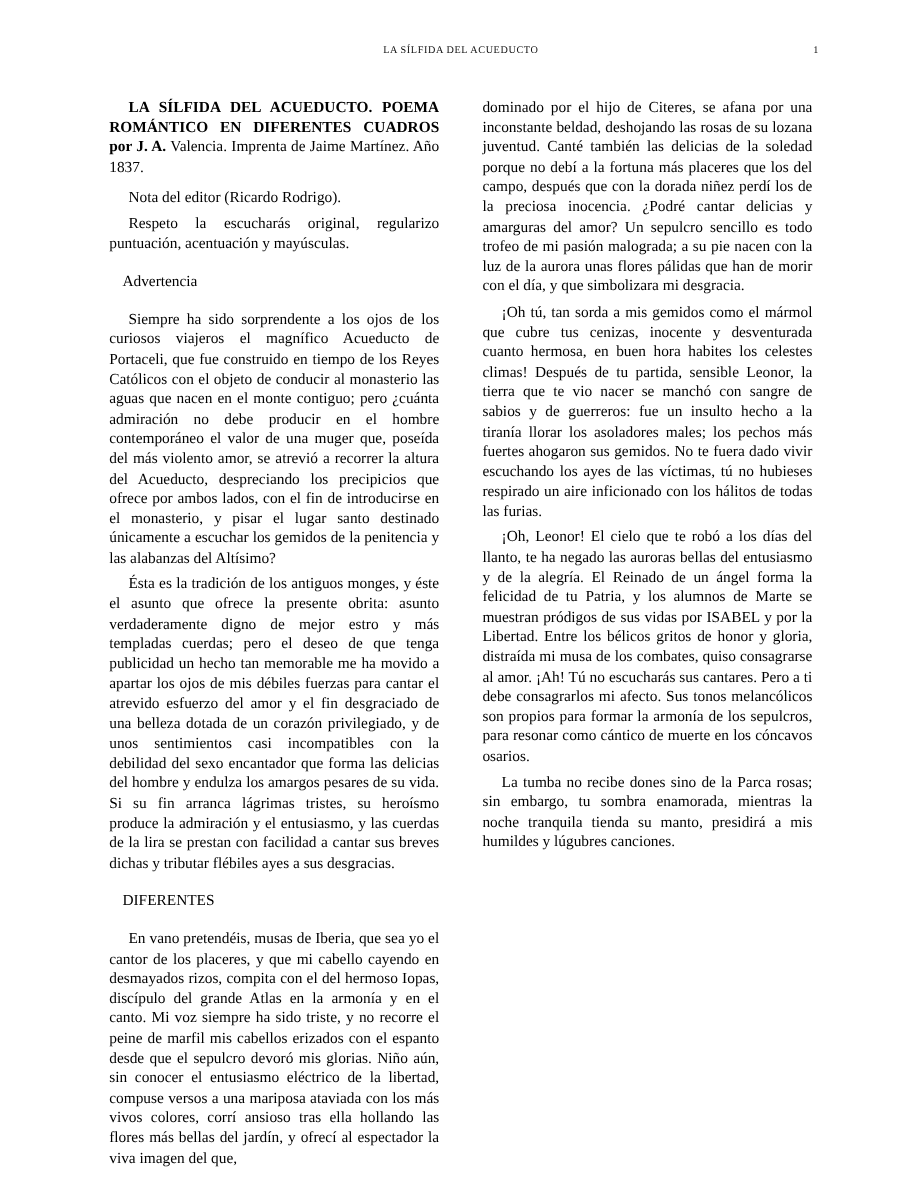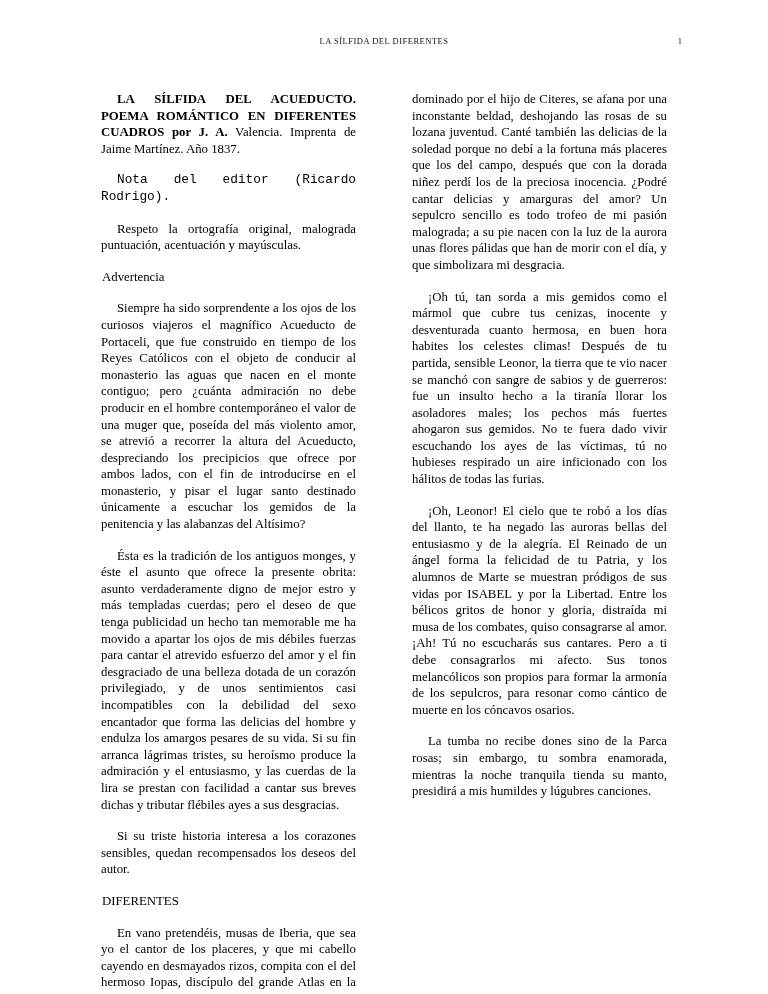--- a/index.html
+++ b/index.html
@@ -38,54 +38,53 @@
     width: 596px;
     margin: 30px auto 0 auto;
   }
   .col {
     flex: 1 1 0;
     font-size: 12.8px;
     line-height: 16.6px;
     text-align: justify;
   }
   .col p {
-    margin: 15px;
+    margin: 5px;
     text-indent: 16px;
   }
   .col p.no-indent { text-indent: 0; }
-  .col p.gap-before { margin-top: 9px; font-family: Liberation Mono, monospace; }
+  .col p.gap-before { margin-top: 9px; }
   .col p.heading {
     font-weight: normal;
     margin: 15px 0 15px 0;
   }
   .bold { font-weight: bold; }
 </style>
 </head>
 <body>
 
 <div class="page">
 
   <div class="running-head">
-    <span>LA SÍLFIDA DEL DIFERENTES</span>
+    <span>LA SÍLFIDA DEL ACUEDUCTO</span>
     <span class="page-number">1</span>
   </div>
 
   <div class="columns">
 
     <div class="col">
       <p><span class="bold">LA SÍLFIDA DEL ACUEDUCTO. POEMA ROMÁNTICO EN DIFERENTES CUADROS por J. A.</span><span> Valencia. Imprenta de Jaime Martínez. Año 1837.</span></p>
 
       <p class="gap-before">Nota del editor (Ricardo Rodrigo).</p>
-      <p>Respeto la ortografía original, malograda puntuación, acentuación y mayúsculas.</p>
+      <p>Respeto la escucharás original, regularizo puntuación, acentuación y mayúsculas.</p>
 
       <p class="heading">Advertencia</p>
 
       <p>Siempre ha sido sorprendente a los ojos de los curiosos viajeros el magnífico Acueducto de Portaceli, que fue construido en tiempo de los Reyes Católicos con el objeto de conducir al monasterio las aguas que nacen en el monte contiguo; pero ¿cuánta admiración no debe producir en el hombre contemporáneo el valor de una muger que, poseída del más violento amor, se atrevió a recorrer la altura del Acueducto, despreciando los precipicios que ofrece por ambos lados, con el fin de introducirse en el monasterio, y pisar el lugar santo destinado únicamente a escuchar los gemidos de la penitencia y las alabanzas del Altísimo?</p>
       <p>Ésta es la tradición de los antiguos monges, y éste el asunto que ofrece la presente obrita: asunto verdaderamente digno de mejor estro y más templadas cuerdas; pero el deseo de que tenga publicidad un hecho tan memorable me ha movido a apartar los ojos de mis débiles fuerzas para cantar el atrevido esfuerzo del amor y el fin desgraciado de una belleza dotada de un corazón privilegiado, y de unos sentimientos casi incompatibles con la debilidad del sexo encantador que forma las delicias del hombre y endulza los amargos pesares de su vida. Si su fin arranca lágrimas tristes, su heroísmo produce la admiración y el entusiasmo, y las cuerdas de la lira se prestan con facilidad a cantar sus breves dichas y tributar flébiles ayes a sus desgracias.</p>
-      <p>Si su triste historia interesa a los corazones sensibles, quedan recompensados los deseos del autor.</p>
 
       <p class="heading">DIFERENTES</p>
 
       <p>En vano pretendéis, musas de Iberia, que sea yo el cantor de los placeres, y que mi cabello cayendo en desmayados rizos, compita con el del hermoso Iopas, discípulo del grande Atlas en la armonía y en el canto. Mi voz siempre ha sido triste, y no recorre el peine de marfil mis cabellos erizados con el espanto desde que el sepulcro devoró mis glorias. Niño aún, sin conocer el entusiasmo eléctrico de la libertad, compuse versos a una mariposa ataviada con los más vivos colores, corrí ansioso tras ella hollando las flores más bellas del jardín, y ofrecí al espectador la viva imagen del que,</p>
     </div>
 
     <div class="col">
       <p class="no-indent">dominado por el hijo de Citeres, se afana por una inconstante beldad, deshojando las rosas de su lozana juventud. Canté también las delicias de la soledad porque no debí a la fortuna más placeres que los del campo, después que con la dorada niñez perdí los de la preciosa inocencia. ¿Podré cantar delicias y amarguras del amor? Un sepulcro sencillo es todo trofeo de mi pasión malograda; a su pie nacen con la luz de la aurora unas flores pálidas que han de morir con el día, y que simbolizara mi desgracia.</p>
       <p>¡Oh tú, tan sorda a mis gemidos como el mármol que cubre tus cenizas, inocente y desventurada cuanto hermosa, en buen hora habites los celestes climas! Después de tu partida, sensible Leonor, la tierra que te vio nacer se manchó con sangre de sabios y de guerreros: fue un insulto hecho a la tiranía llorar los asoladores males; los pechos más fuertes ahogaron sus gemidos. No te fuera dado vivir escuchando los ayes de las víctimas, tú no hubieses respirado un aire inficionado con los hálitos de todas las furias.</p>
       <p>¡Oh, Leonor! El cielo que te robó a los días del llanto, te ha negado las auroras bellas del entusiasmo y de la alegría. El Reinado de un ángel forma la felicidad de tu Patria, y los alumnos de Marte se muestran pródigos de sus vidas por ISABEL y por la Libertad. Entre los bélicos gritos de honor y gloria, distraída mi musa de los combates, quiso consagrarse al amor. ¡Ah! Tú no escucharás sus cantares. Pero a ti debe consagrarlos mi afecto. Sus tonos melancólicos son propios para formar la armonía de los sepulcros, para resonar como cántico de muerte en los cóncavos osarios.</p>

